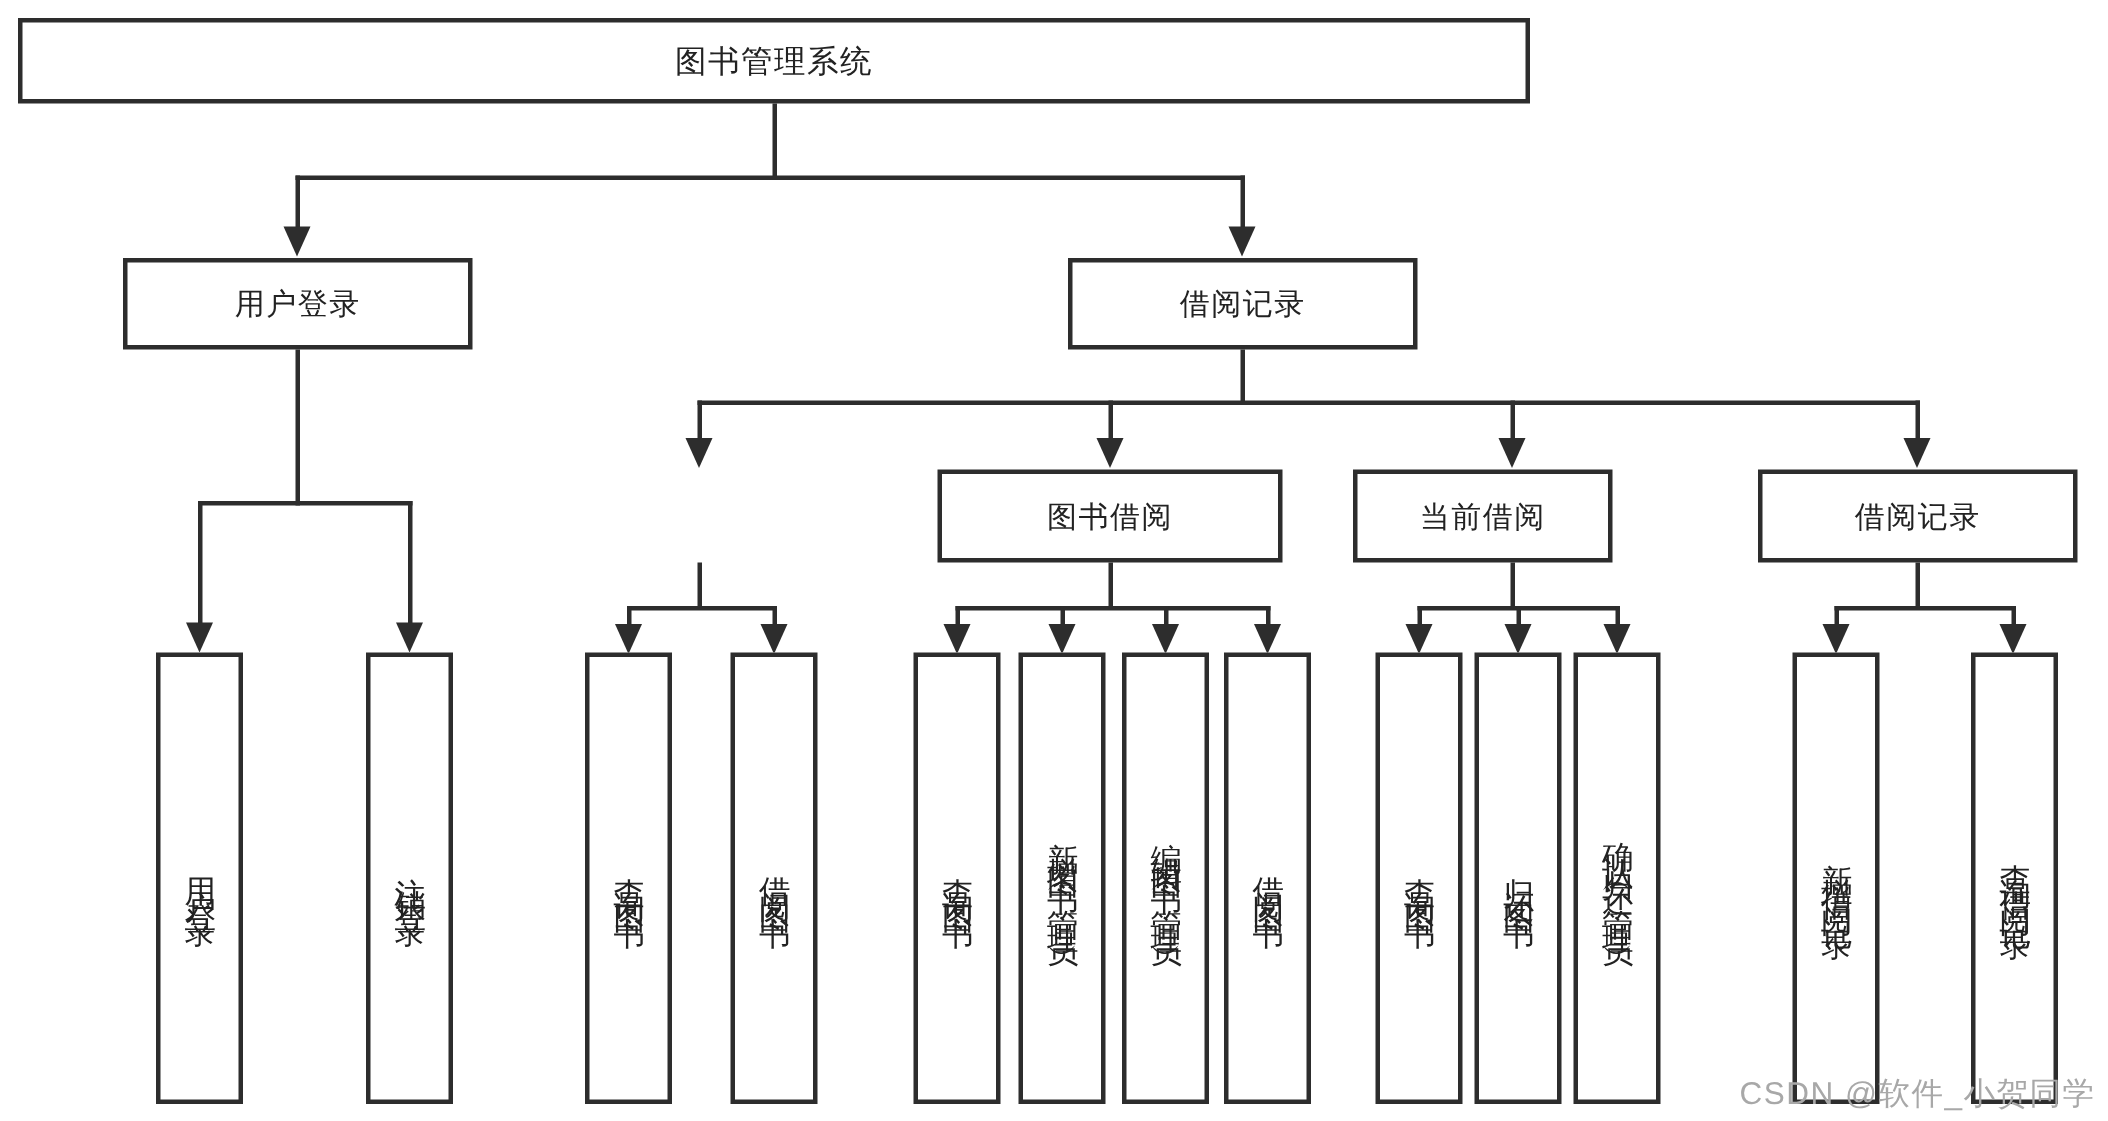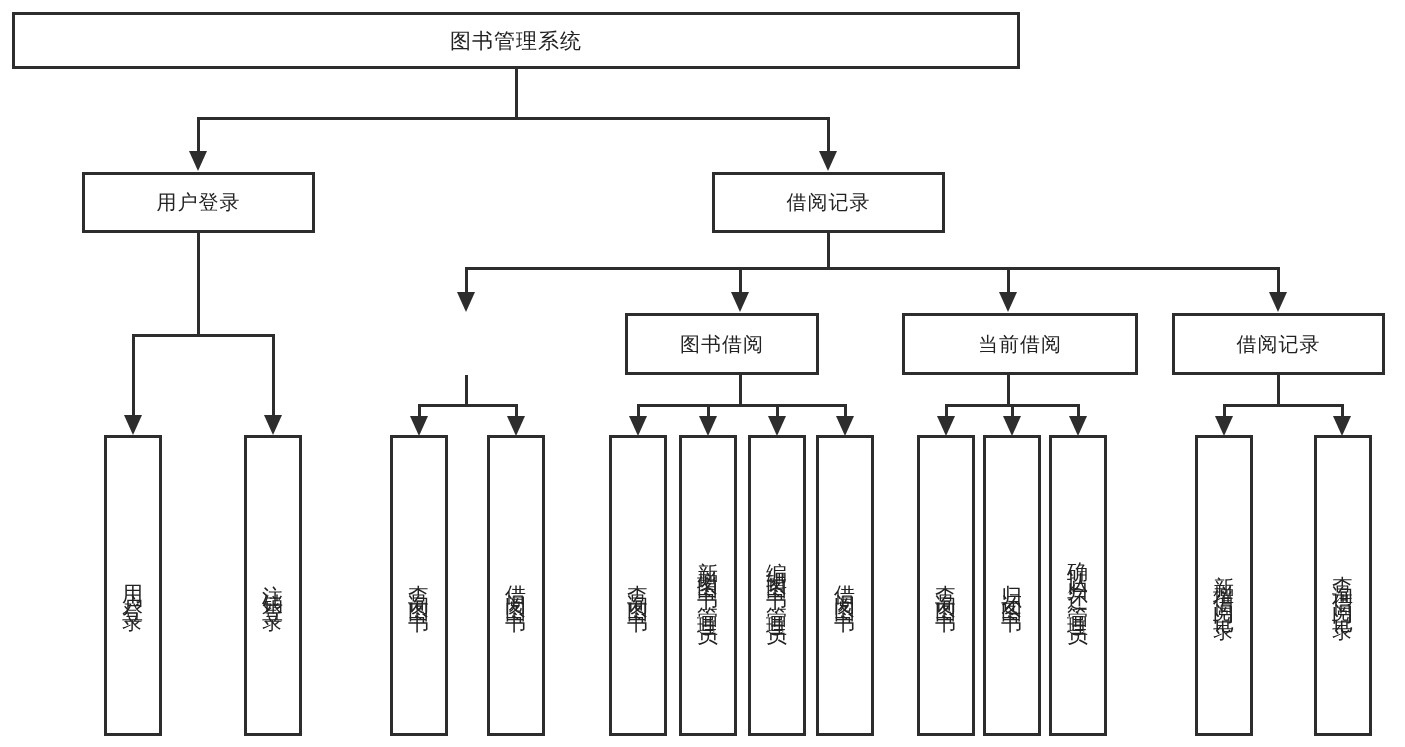--- a/index.html
+++ b/index.html
@@ -82,22 +82,22 @@
   <div class="ln" style="left:465px; top:267px; width:815px; height:3px;"></div>
   <div class="ln" style="left:465px; top:267px; width:3px; height:26px;"></div>
   <div class="ah" style="left:457px; top:292px;"></div>
   <div class="ln" style="left:739px; top:267px; width:3px; height:26px;"></div>
   <div class="ah" style="left:731px; top:292px;"></div>
   <div class="ln" style="left:1007px; top:267px; width:3px; height:26px;"></div>
   <div class="ah" style="left:999px; top:292px;"></div>
   <div class="ln" style="left:1277px; top:267px; width:3px; height:26px;"></div>
   <div class="ah" style="left:1269px; top:292px;"></div>
 
-  <div class="box hbox" style="left:625px; top:313px; width:194px; height:62px;">图书借阅</div>
-  <div class="box hbox" style="left:902px; top:313px; width:236px; height:62px;">当前借阅</div>
+  <div class="box hbox" style="left:625px; top:313px; width:230px; height:62px;">图书借阅</div>
+  <div class="box hbox" style="left:902px; top:313px; width:173px; height:62px;">当前借阅</div>
   <div class="box hbox" style="left:1172px; top:313px; width:213px; height:62px;">借阅记录</div>
 
   <div class="ln" style="left:465px; top:375px; width:3px; height:31px;"></div>
   <div class="ln" style="left:418px; top:404px; width:100px; height:3px;"></div>
   <div class="ln" style="left:418px; top:404px; width:3px; height:14px;"></div>
   <div class="ah" style="left:410px; top:416px;"></div>
   <div class="ln" style="left:515px; top:404px; width:3px; height:14px;"></div>
   <div class="ah" style="left:507px; top:416px;"></div>
 
   <div class="ln" style="left:739px; top:375px; width:3px; height:31px;"></div>
@@ -164,14 +164,15 @@
     <span class="vtext">确认归还（管理员）</span>
   </div>
 
   <div class="box leaf" style="left:1195px;">
     <span class="vtext">新增借阅记录</span>
   </div>
   <div class="box leaf" style="left:1314px;">
     <span class="vtext">查询借阅记录</span>
   </div>
 
+  <div class="watermark">CSDN @软件_小贺同学</div>
 
 </div>
 
 </body></html>

